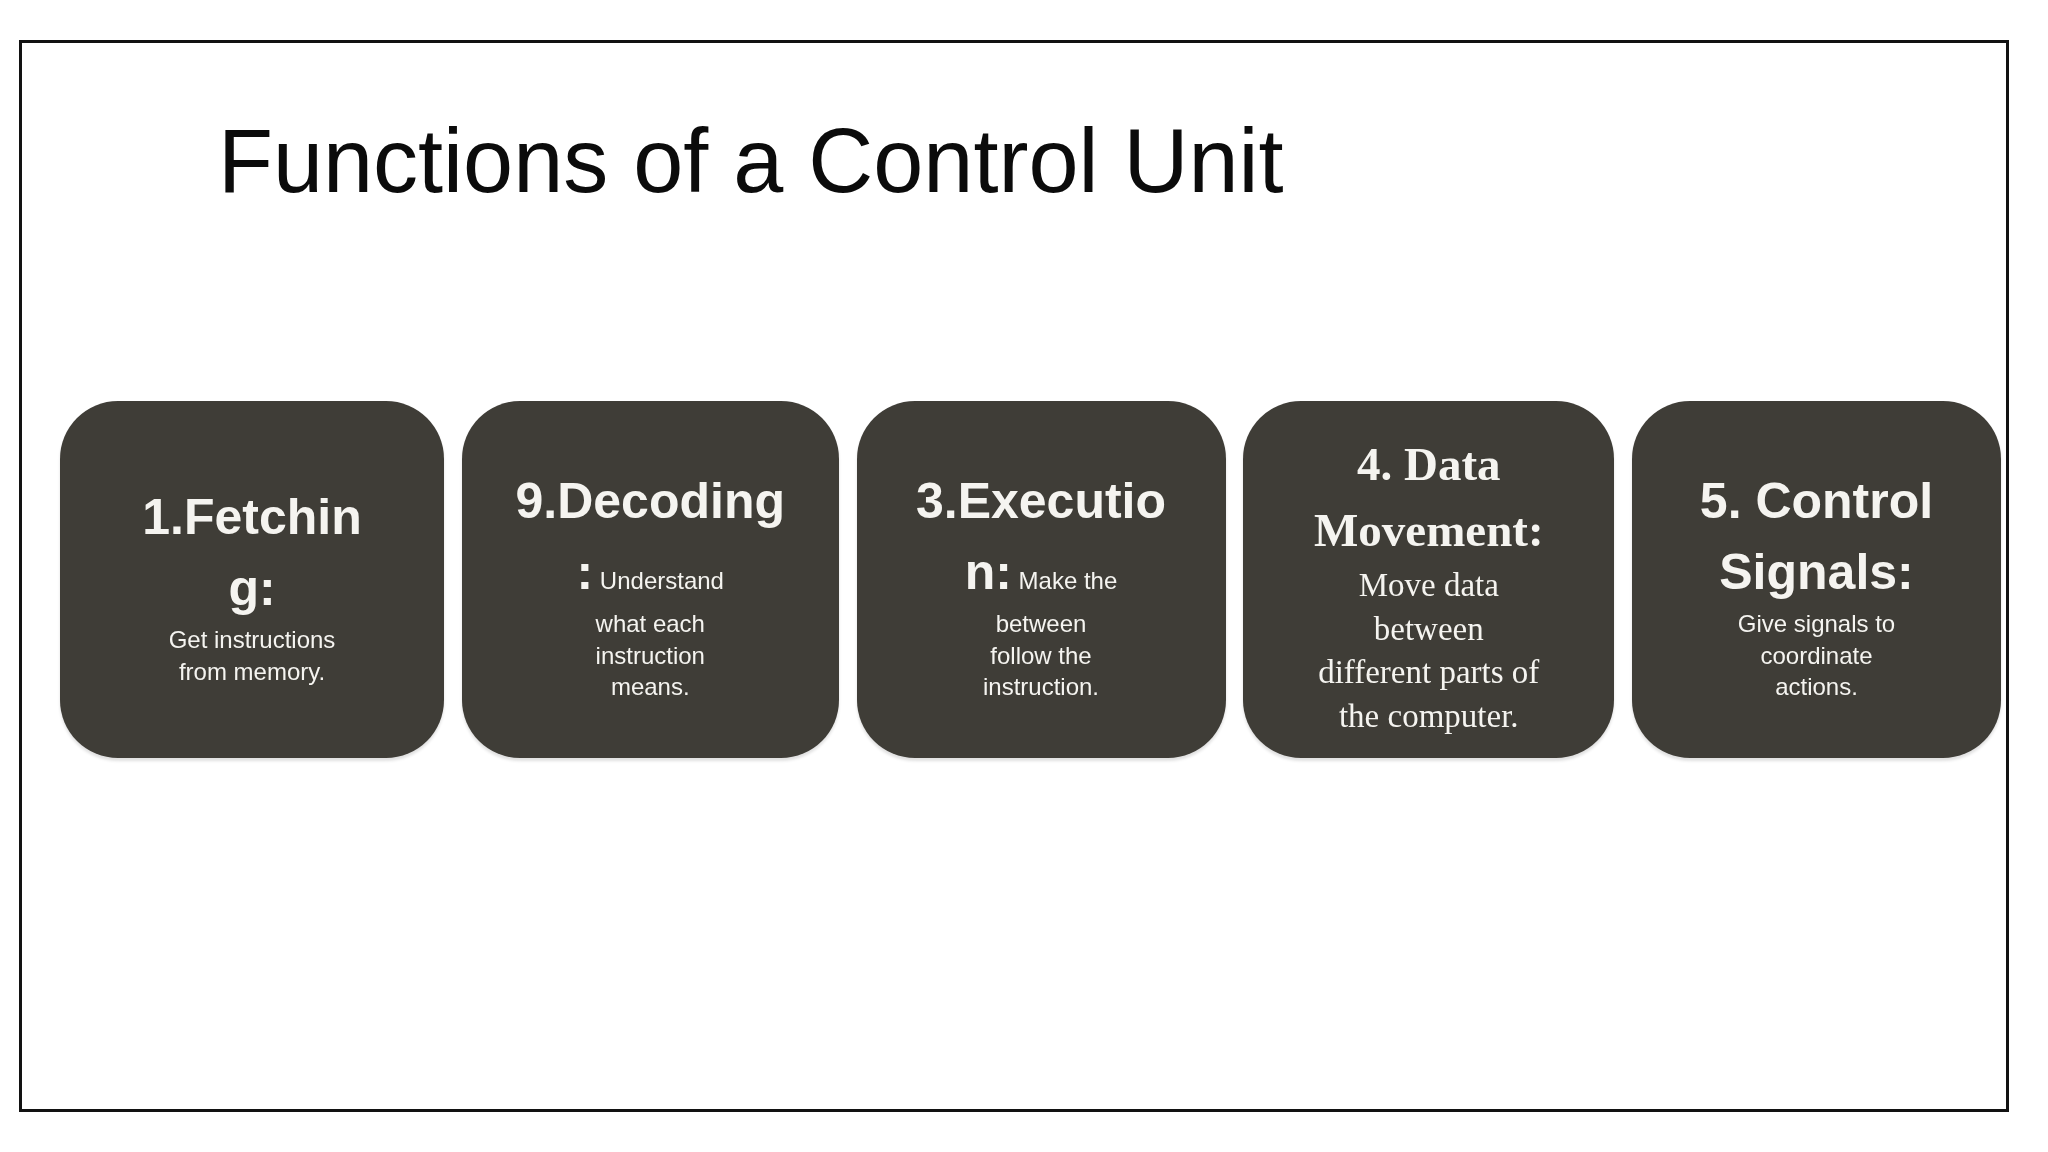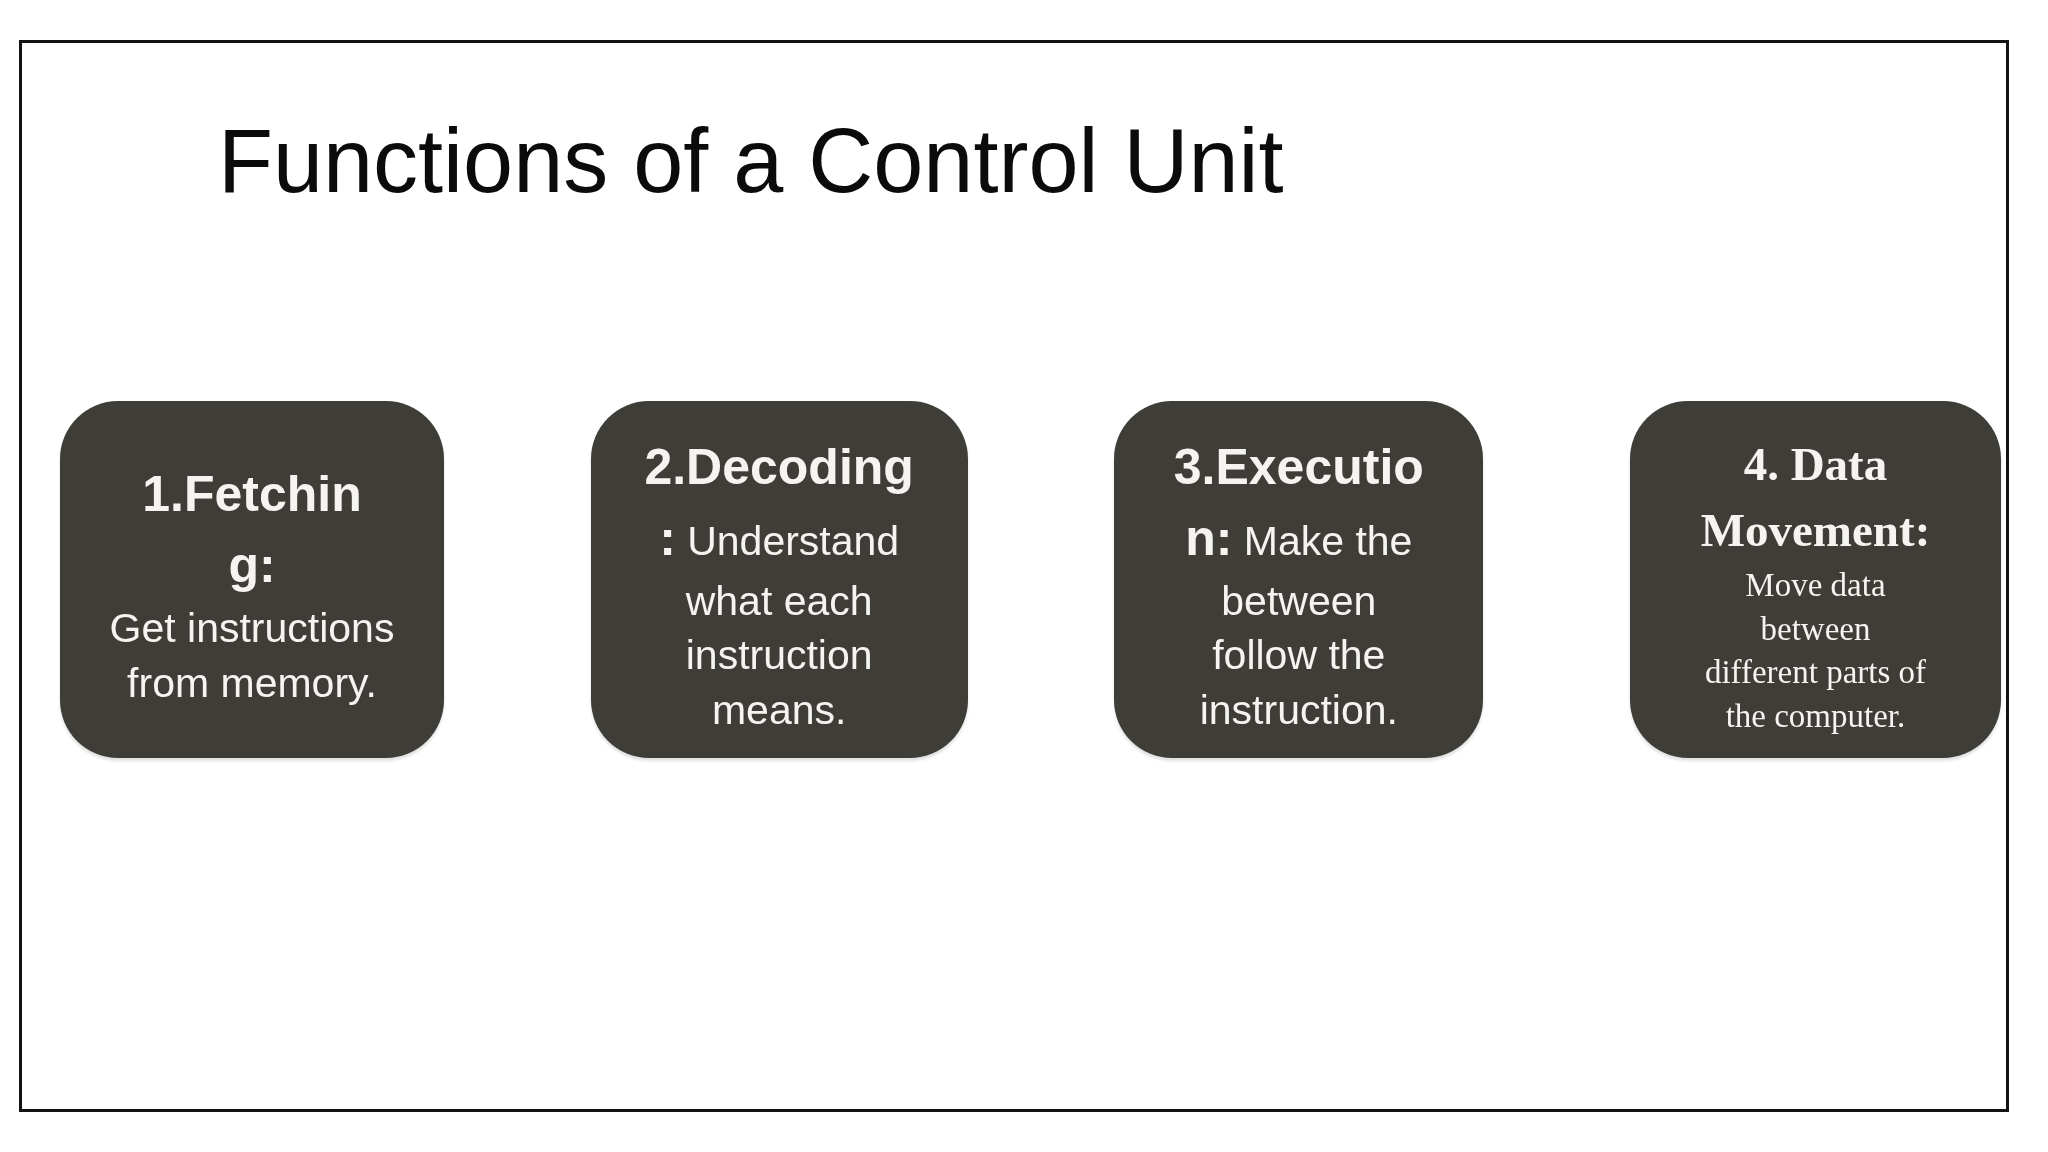--- a/index.html
+++ b/index.html
@@ -70,21 +70,21 @@
 
   .box-line { line-height: 1.42; }
 
   .seg-bold {
     font-weight: 700;
     font-size: 50px;
     line-height: 1.42;
   }
   .seg-body {
     font-weight: 400;
-    font-size: 41px;
+    font-size: 24px;
     line-height: 1.32;
   }
 
   
   .func-box:nth-child(4) .seg-bold { font-size: 47px; }
   .func-box:nth-child(4) .seg-body { font-size: 33px; }
 </style>
 </head>
 <body>
 
@@ -92,36 +92,43 @@
   <div class="slide-frame">
     <h1 class="slide-title">Functions of a Control Unit</h1>
     <div class="boxes-row">
         <div class="func-box">
           <div class="box-line"><span class="seg-bold">1.Fetchin</span></div>
           <div class="box-line"><span class="seg-bold">g:</span></div>
           <div class="box-line"><span class="seg-body">Get instructions</span></div>
           <div class="box-line"><span class="seg-body">from memory.</span></div>
         </div>
         <div class="func-box">
-          <div class="box-line"><span class="seg-bold">2.Decoding</span></div>
+          <div class="box-line"><span class="seg-bold">9.Decoding</span></div>
           <div class="box-line"><span class="seg-bold">:</span><span class="seg-body"> Understand</span></div>
           <div class="box-line"><span class="seg-body">what each</span></div>
           <div class="box-line"><span class="seg-body">instruction</span></div>
           <div class="box-line"><span class="seg-body">means.</span></div>
         </div>
         <div class="func-box">
           <div class="box-line"><span class="seg-bold">3.Executio</span></div>
           <div class="box-line"><span class="seg-bold">n:</span><span class="seg-body"> Make the</span></div>
           <div class="box-line"><span class="seg-body">between</span></div>
           <div class="box-line"><span class="seg-body">follow the</span></div>
           <div class="box-line"><span class="seg-body">instruction.</span></div>
         </div>
         <div class="func-box">
           <div class="box-line"><span class="seg-bold">4. Data</span></div>
           <div class="box-line"><span class="seg-bold">Movement:</span></div>
           <div class="box-line"><span class="seg-body">Move data</span></div>
           <div class="box-line"><span class="seg-body">between</span></div>
           <div class="box-line"><span class="seg-body">different parts of</span></div>
           <div class="box-line"><span class="seg-body">the computer.</span></div>
         </div>
+        <div class="func-box">
+          <div class="box-line"><span class="seg-bold">5. Control</span></div>
+          <div class="box-line"><span class="seg-bold">Signals:</span></div>
+          <div class="box-line"><span class="seg-body">Give signals to</span></div>
+          <div class="box-line"><span class="seg-body">coordinate</span></div>
+          <div class="box-line"><span class="seg-body">actions.</span></div>
+        </div>
       </div>
   </div>
 </div>
 
 </body></html>

